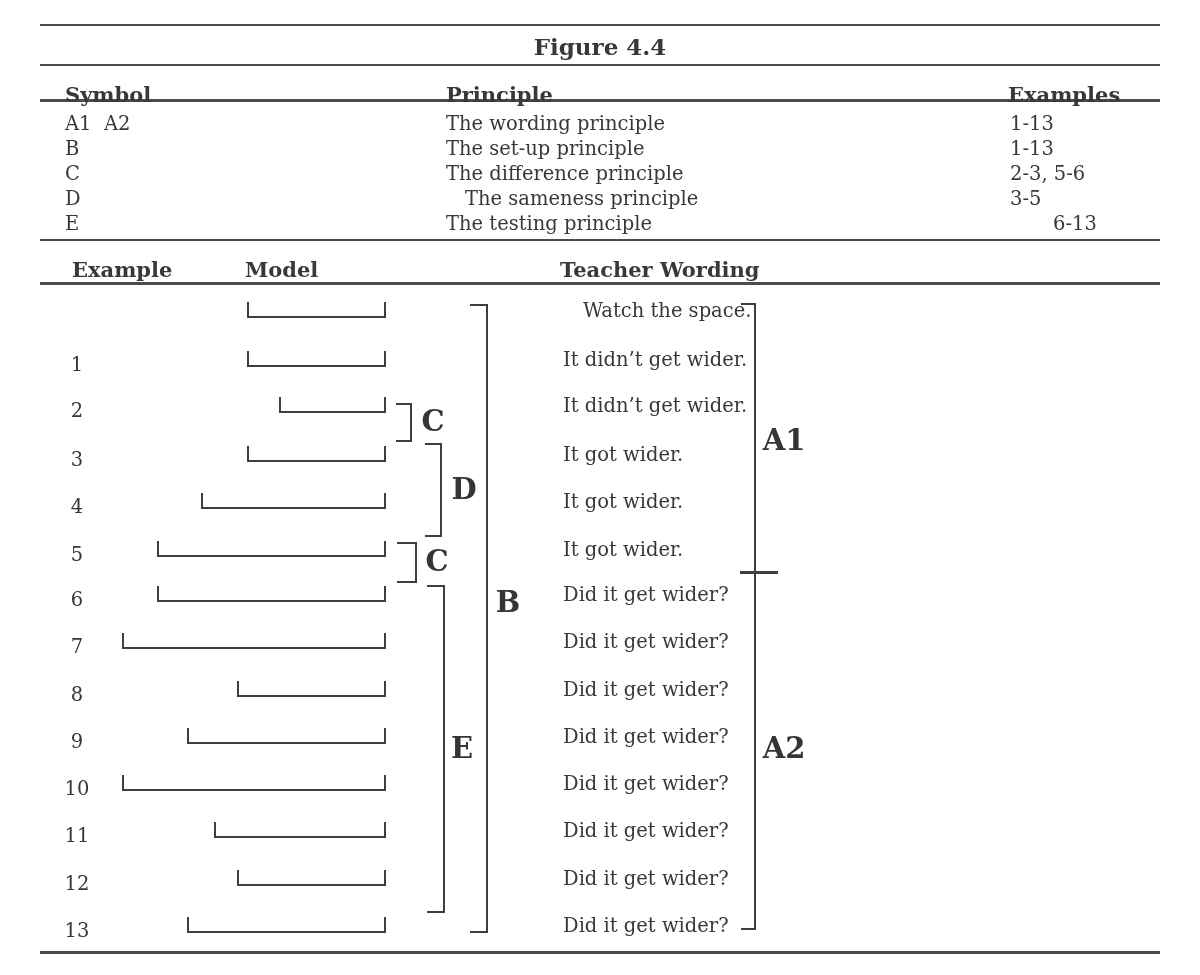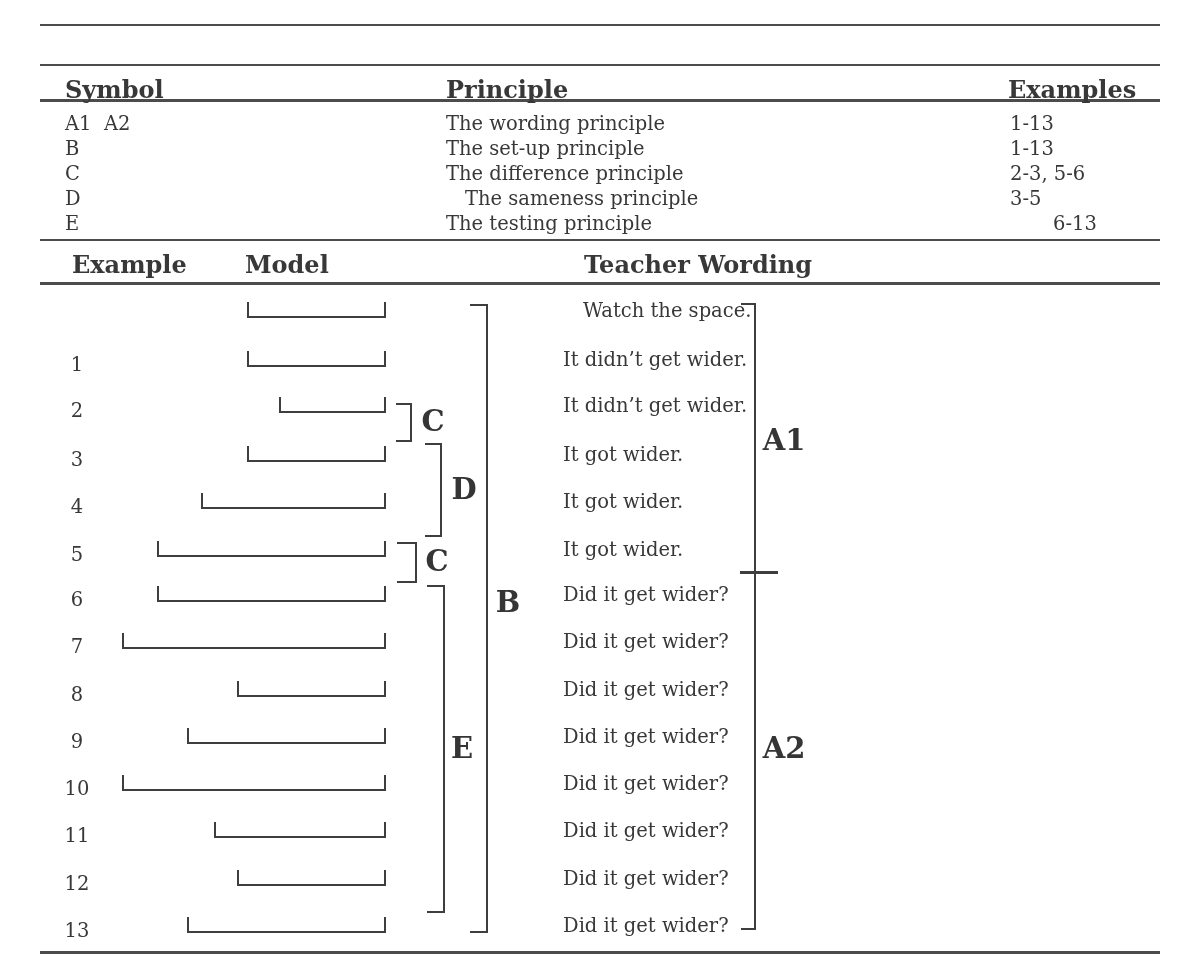--- a/index.html
+++ b/index.html
@@ -1,20 +1,20 @@
 <!DOCTYPE html>
 <html><head>
 <meta charset="utf-8">
 <style>
   html,body{margin:0;padding:0;background:#ffffff;}
   #page{position:relative;width:1200px;height:975px;background:#ffffff;overflow:hidden;
         font-family:"DejaVu Serif","Liberation Serif",serif;color:#383838;}
   .rule{position:absolute;left:40px;width:1120px;background:#4c4c4c;}
   .title{position:absolute;left:0;width:1200px;text-align:center;font-weight:bold;font-size:23px;white-space:nowrap;}
-  .thead{position:absolute;font-weight:bold;font-size:24px;white-space:nowrap;}
+  .thead{position:absolute;font-weight:bold;font-size:21px;white-space:nowrap;margin-top:7px;}
   .cell{position:absolute;font-size:19.5px;white-space:pre;line-height:25px;}
   .num{position:absolute;width:46px;text-align:center;font-size:19.5px;line-height:24px;}
   .wording{position:absolute;font-size:19.5px;line-height:24px;white-space:nowrap;}
   .model{position:absolute;box-sizing:border-box;
          border-left:2.5px solid #3e3e3e;border-right:2.5px solid #3e3e3e;border-bottom:2.5px solid #3e3e3e;}
   .rbracket{position:absolute;box-sizing:border-box;
          border-top:2.5px solid #3e3e3e;border-right:2.5px solid #3e3e3e;border-bottom:2.5px solid #3e3e3e;}
   .tick{position:absolute;height:2.5px;background:#3e3e3e;}
   .blabel{position:absolute;transform:translate(-50%,-50%);font-weight:bold;font-size:29px;color:#353535;white-space:nowrap;}
 </style>
@@ -23,28 +23,29 @@
 
 <div id="page">
 
   <div class="rule" style="top:24px;height:2px;"></div>
   <div class="rule" style="top:64px;height:2px;"></div>
   <div class="rule" style="top:99px;height:3px;"></div>
   <div class="rule" style="top:239px;height:2px;"></div>
   <div class="rule" style="top:282px;height:3px;"></div>
   <div class="rule" style="top:951px;height:3px;"></div>
 
+  <div class="title" style="top:33px;">Figure 4.4</div>
 
   <div class="thead" style="left:65px;top:75px;">Symbol</div>
   <div class="thead" style="left:446px;top:75px;">Principle</div>
   <div class="thead" style="left:1008px;top:75px;">Examples</div>
 
   <div class="thead" style="left:72px;top:250px;text-align:right;">Example</div>
   <div class="thead" style="left:245px;top:250px;">Model</div>
-  <div class="thead" style="left:584px;top:250px;">Teacher Wording</div>
+  <div class="thead" style="left:560px;top:250px;">Teacher Wording</div>
 
   <div id="layer">
       <div class="cell" style="left: 65px; top: 111px;">A1  A2</div>
       <div class="cell" style="left: 446px; top: 111px;">The wording principle</div>
       <div class="cell" style="left: 1010px; top: 111px;">1-13</div>
       <div class="cell" style="left: 65px; top: 136px;">B</div>
       <div class="cell" style="left: 446px; top: 136px;">The set-up principle</div>
       <div class="cell" style="left: 1010px; top: 136px;">1-13</div>
       <div class="cell" style="left: 65px; top: 161px;">C</div>
       <div class="cell" style="left: 446px; top: 161px;">The difference principle</div>

